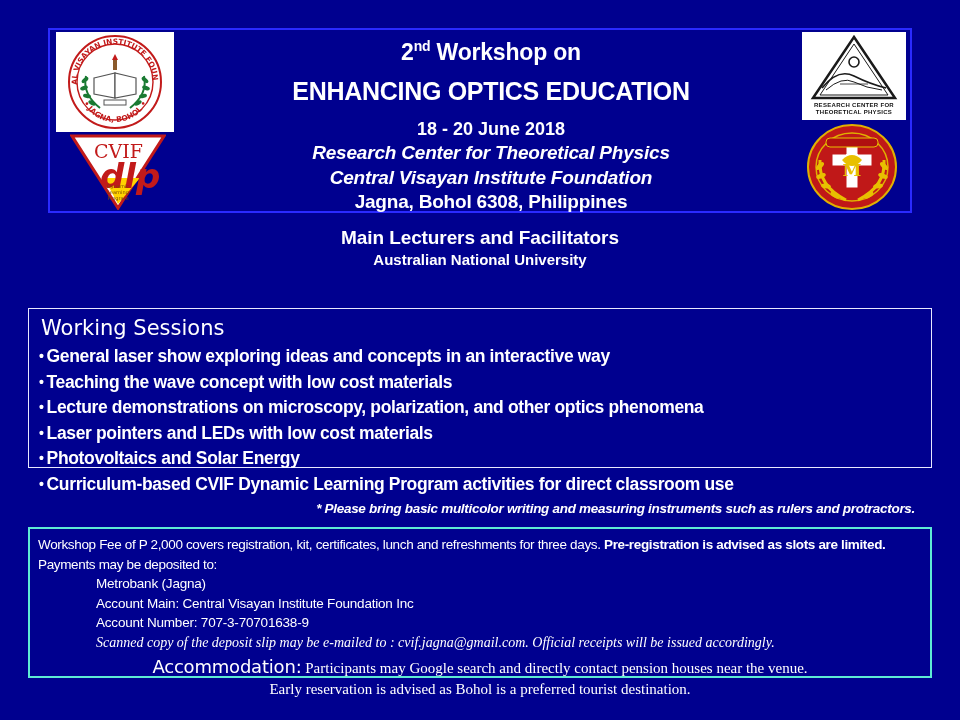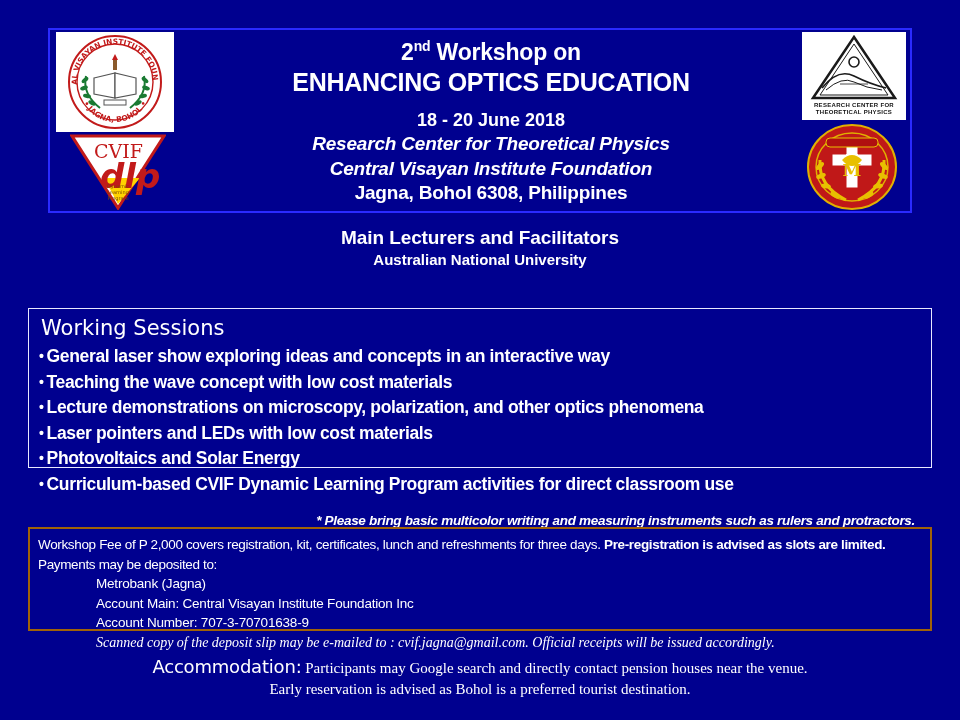--- a/index.html
+++ b/index.html
@@ -115,21 +115,21 @@
   .t-workshop sup {
     font-size: 14px;
     vertical-align: super;
     line-height: 0;
   }
   .t-title {
     font-size: 25px;
     font-weight: bold;
     letter-spacing: -0.3px;
     line-height: 30px;
-    margin-top: 1px;
+    margin-top: 10px;
   }
   .t-dates {
     font-size: 18px;
     font-weight: bold;
     line-height: 22px;
     margin-top: 12px;
   }
   .t-org1, .t-org2 {
     font-size: 19px;
     font-weight: bold;
@@ -201,32 +201,32 @@
     font-size: 14px;
     vertical-align: 1px;
     margin-right: 3px;
   }
   .sessions-note {
     font-size: 13.5px;
     font-style: italic;
     font-weight: bold;
     letter-spacing: -0.3px;
     text-align: right;
-    margin-top: 16px;
+    margin-top: 4px;
     padding-right: 6px;
   }
 
   
   .fee-box {
     position: absolute;
     left: 28px;
     top: 527px;
     width: 904px;
-    height: 104px;
-    border: 2px solid #a16207;
+    height: 151px;
+    border: 2px solid #5eead4;
     box-sizing: border-box;
     padding: 6px 8px 0 8px;
   }
   .fee-para {
     font-size: 13.5px;
     line-height: 19.5px;
     letter-spacing: -0.35px;
   }
   .fee-para b { font-weight: bold; }
   .fee-line {

